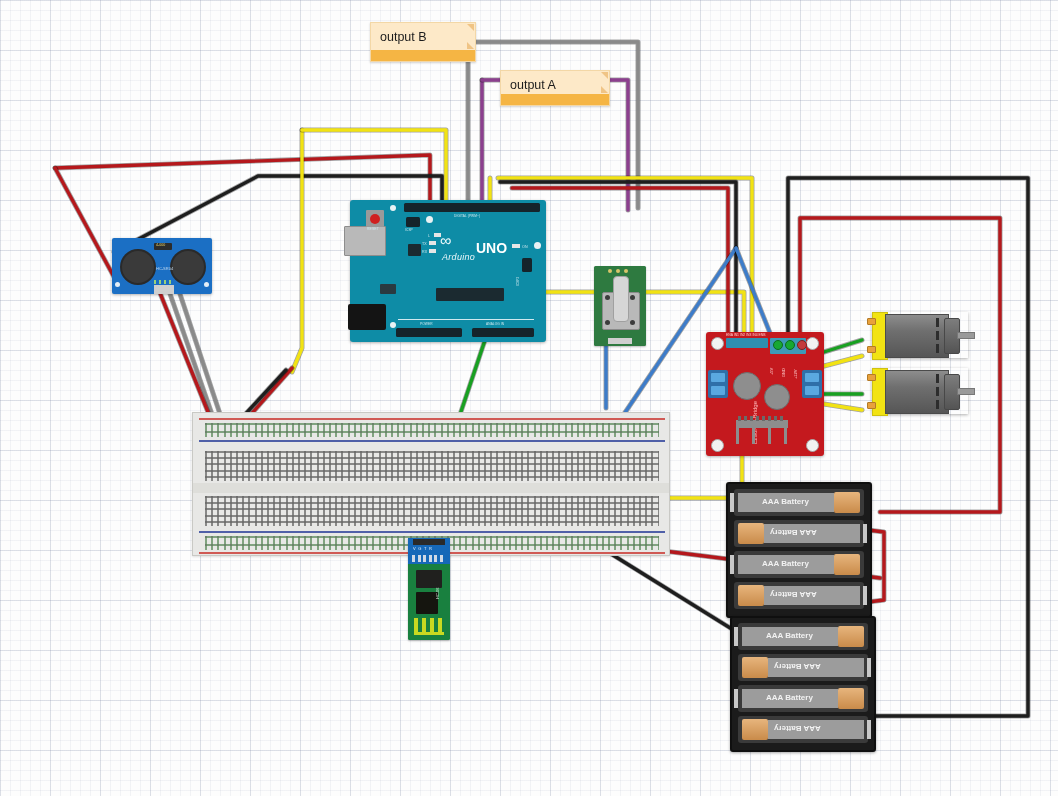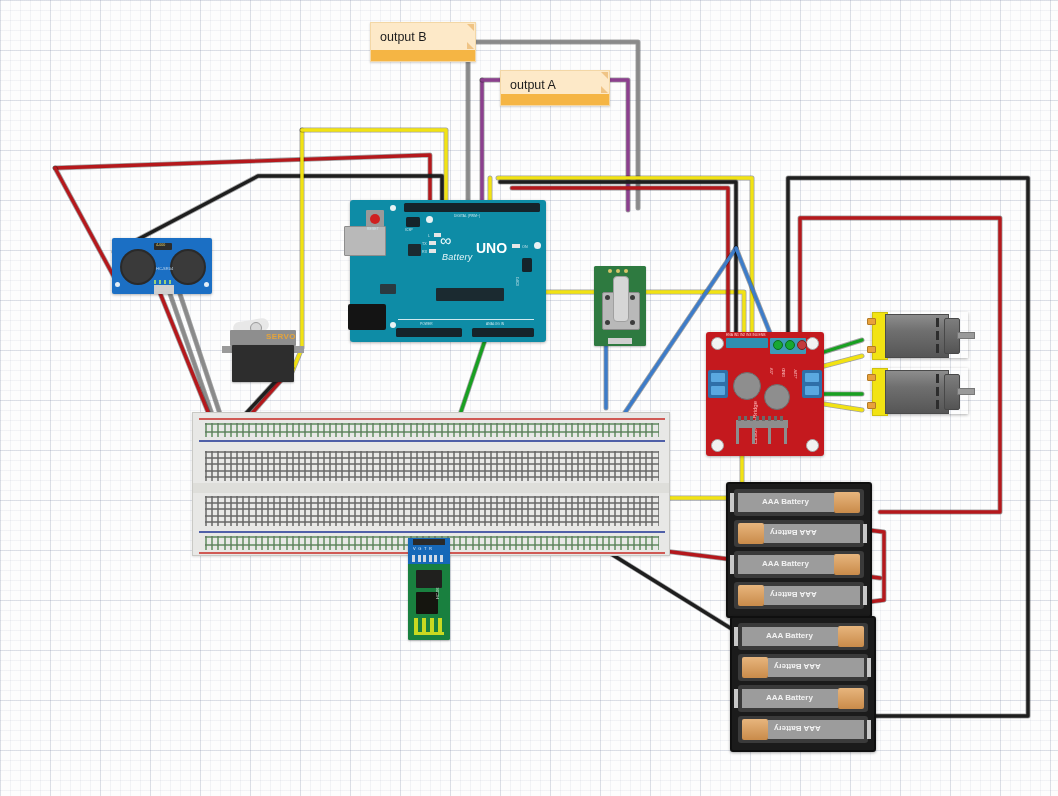--- a/index.html
+++ b/index.html
@@ -213,29 +213,20 @@
       <div class="sr04xtal" style="left:42px;top:5px;width:18px;height:7px;"></div>
       <div class="sr04txt" style="left:44px;top:5.4px;color:#f0d96a;font-size:3.6px;">4-000</div>
       <div class="sr04txt" style="left:44px;top:28px;">HC-SR04</div>
       <div class="sr04hole" style="left:3px;top:44px;width:5px;height:5px;"></div>
       <div class="sr04hole" style="left:92px;top:44px;width:5px;height:5px;"></div>
       <div style="position:absolute;left:42px;top:47px;width:20px;height:9px;background:#cfcfcf;"></div>
       <div style="position:absolute;left:42px;top:42px;width:20px;height:4px;
                   background:repeating-linear-gradient(to right,#9ad17a 0 2px,transparent 2px 5px);"></div>
     </div>
 
-    <div class="part" style="left:228px;top:320px;width:70px;height:62px;">
-      <div class="servoHorn" style="left:5px;top:0px;width:36px;height:13px;transform:rotate(-9deg);"></div>
-      <div class="servoHub" style="left:22px;top:2px;width:10px;height:10px;"></div>
-      <div class="servoTop" style="left:2px;top:10px;width:66px;height:16px;"></div>
-      <div class="servoTxt" style="left:38px;top:12px;">SERVO</div>
-      <div class="servoTab" style="left:-6px;top:26px;width:10px;height:7px;"></div>
-      <div class="servoTab" style="left:66px;top:26px;width:10px;height:7px;"></div>
-      <div class="servoBody" style="position:absolute;left:4px;top:25px;width:62px;height:37px;"></div>
-    </div>
 
     <div class="part ard" style="left:350px;top:200px;width:196px;height:142px;">
       <div class="ardHdr" style="left:54px;top:3px;width:136px;height:9px;"></div>
       <div class="ardHdr" style="left:46px;top:128px;width:66px;height:9px;"></div>
       <div class="ardHdr" style="left:122px;top:128px;width:62px;height:9px;"></div>
       <div class="ardHdr" style="left:56px;top:17px;width:14px;height:10px;"></div>
       <div class="ardHdr" style="left:172px;top:58px;width:10px;height:14px;"></div>
       <div class="usb" style="left:-6px;top:26px;width:40px;height:28px;"></div>
       <div class="pj" style="left:-2px;top:104px;width:38px;height:26px;"></div>
       <div class="ic" style="left:86px;top:88px;width:68px;height:13px;"></div>
@@ -253,21 +244,21 @@
       <div class="ardTiny" style="left:78px;top:34px;font-size:3.6px;">L</div>
       <div class="ardTiny" style="left:72px;top:42px;font-size:3.6px;">TX</div>
       <div class="ardTiny" style="left:72px;top:50px;font-size:3.6px;">RX</div>
       <div class="ardTiny" style="left:172px;top:45px;font-size:3.6px;">ON</div>
       <div style="position:absolute;left:84px;top:33px;width:7px;height:4px;background:#e6e6e6;"></div>
       <div style="position:absolute;left:79px;top:41px;width:7px;height:4px;background:#e6e6e6;"></div>
       <div style="position:absolute;left:79px;top:49px;width:7px;height:4px;background:#e6e6e6;"></div>
       <div style="position:absolute;left:162px;top:44px;width:8px;height:4px;background:#e6e6e6;"></div>
       <div class="logoTxt" style="left:90px;top:32px;font-size:16px;color:#f0fbfd;">∞</div>
       <div class="unoTxt" style="left:126px;top:32px;">UNO</div>
-      <div class="logoTxt" style="left:92px;top:52px;font-style:italic;">Battery</div>
+      <div class="logoTxt" style="left:92px;top:52px;font-style:italic;">Arduino</div>
       <div class="mnt" style="left:40px;top:5px;width:6px;height:6px;"></div>
       <div class="mnt" style="left:76px;top:16px;width:7px;height:7px;"></div>
       <div class="mnt" style="left:184px;top:42px;width:7px;height:7px;"></div>
       <div class="mnt" style="left:40px;top:122px;width:6px;height:6px;"></div>
       <div style="position:absolute;left:48px;top:119px;width:136px;height:1px;background:#cfe9ef;"></div>
     </div>
 
     <div class="part potPcb" style="left:594px;top:266px;width:52px;height:80px;">
       <div class="potPad" style="left:14px;top:3px;width:4px;height:4px;"></div>
       <div class="potPad" style="left:22px;top:3px;width:4px;height:4px;"></div>

